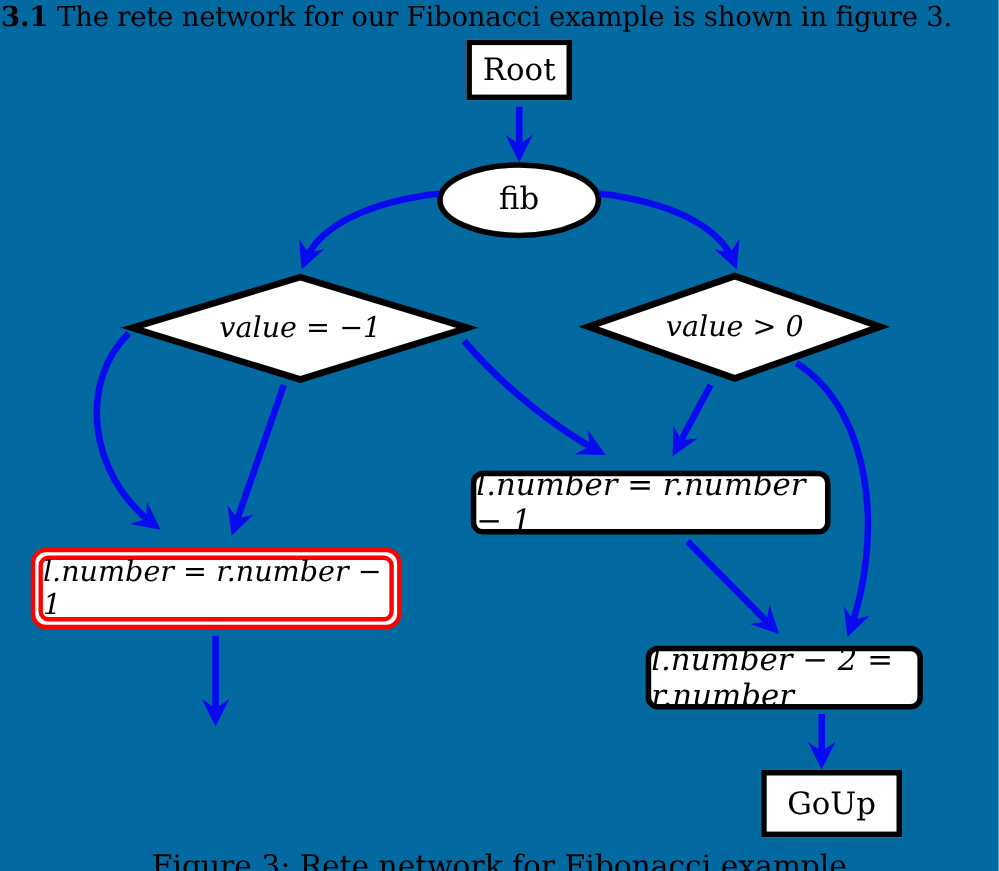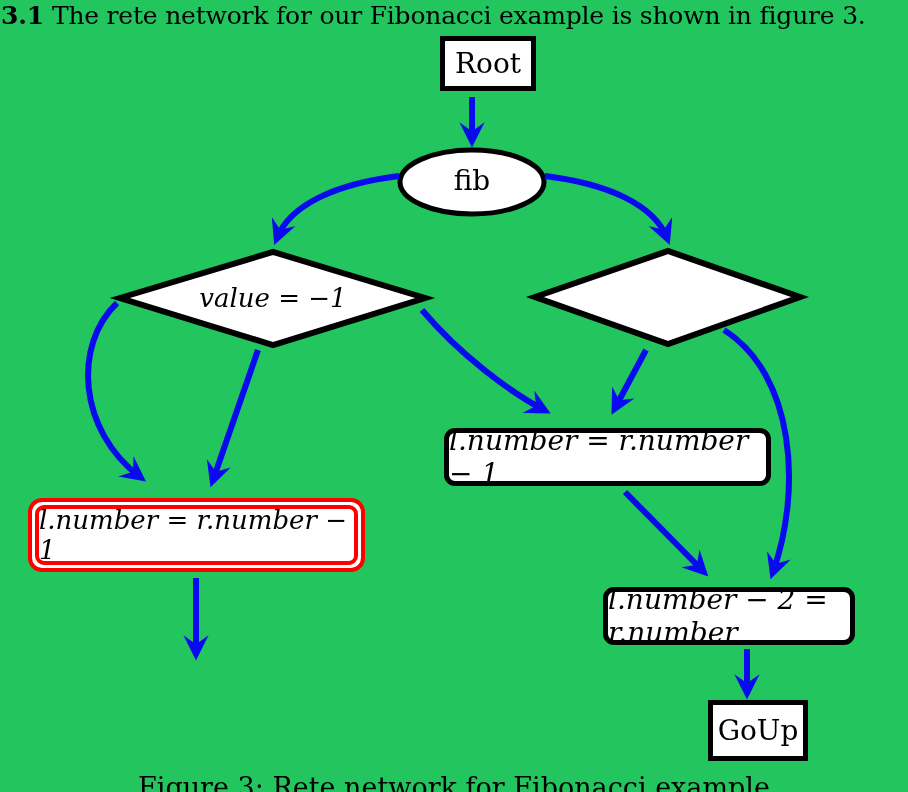--- a/index.html
+++ b/index.html
@@ -1,41 +1,40 @@
 <!DOCTYPE html>
 <html><head>
 <meta charset="utf-8">
 <style>
   html,body{margin:0;padding:0;background:#ffffff;}
   .page{
     position:relative;
     width:908px;height:792px;
     overflow:hidden;
-    background:#22c55e;
+    background:#0369a1;
     font-family:"DejaVu Serif", serif;
     color:#000;
   }
   .lead{
     position:absolute;left:1px;top:0px;margin:0;
     font-size:25px;line-height:31px;white-space:nowrap;
     letter-spacing:-0.2px;
   }
   .lead b{margin-right:8px;}
   .diagram-svg{position:absolute;left:0;top:0;}
   .node-label{
     position:absolute;text-align:center;
     font-size:28px;line-height:30px;
   }
   .math{font-style:italic;font-size:26px;}
   .box{
     position:absolute;box-sizing:border-box;
     border:5px solid #000;background:#fff;
     display:flex;align-items:center;justify-content:center;
     font-size:28px;
-    margin-left:16px;
   }
   .box.rounded{border-radius:11px;border-width:5px;}
   .redbox-outer{
     position:absolute;box-sizing:border-box;
     border:4px solid #ff0000;border-radius:14px;
     background:#fff;padding:3px;
   }
   .redbox-inner{
     box-sizing:border-box;width:100%;height:100%;
     border:4px solid #ff0000;border-radius:9px;
@@ -89,22 +88,23 @@
     <div class="redbox-inner math">
       <span>l.number = r.number − 1</span>
     </div>
   </div>
 
   <div class="box rounded math" style="left:587px;top:587px;width:252px;height:58px;">
     <span>l.number − 2 = r.number</span>
   </div>
 
 
-  <div class="box" style="left:692px;top:700px;width:100px;height:61px;">
+  <div class="box" style="left:692px;top:700px;width:128px;height:61px;">
     <span>GoUp</span>
   </div>
 
   <div class="node-label" style="left:412px;top:166px;width:120px;">fib</div>
   <div class="node-label math" style="left:153px;top:283px;width:240px;text-align:center;">value = −1</div>
+  <div class="node-label math" style="left:548px;top:282px;width:240px;">value &gt; 0</div>
 
   <div class="caption">Figure 3: Rete network for Fibonacci example</div>
 
 </div>
 
 </body></html>

